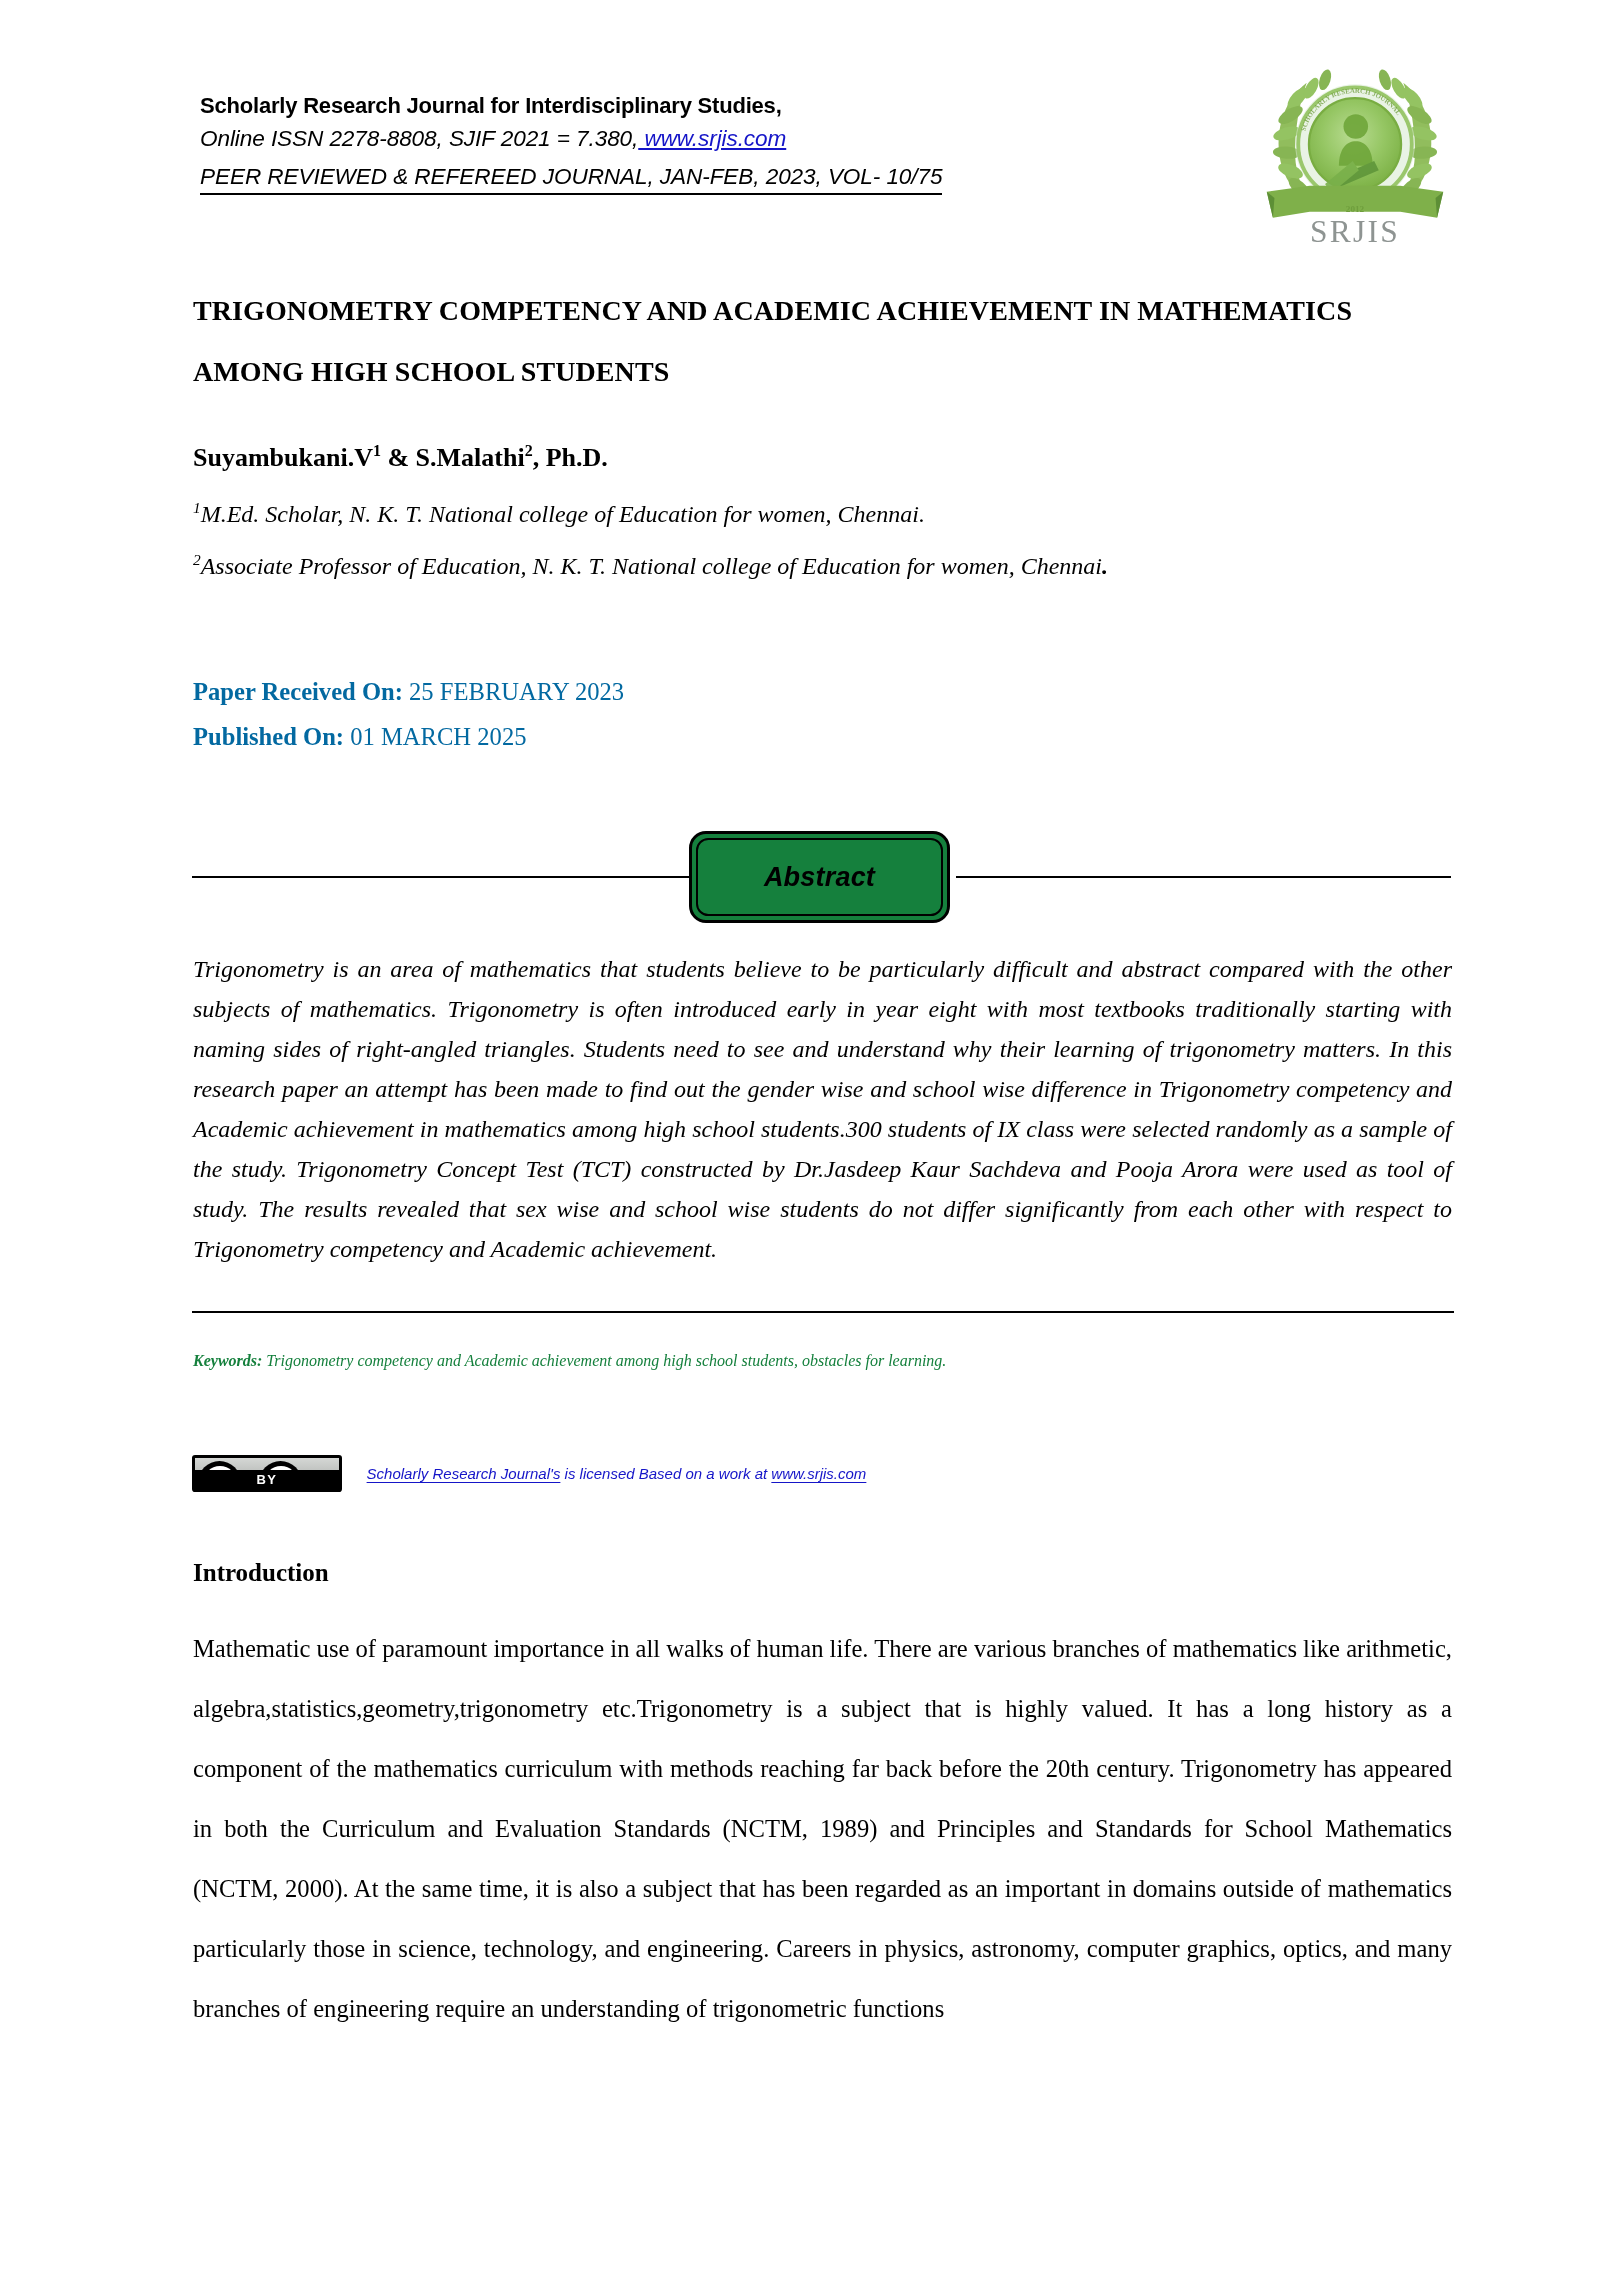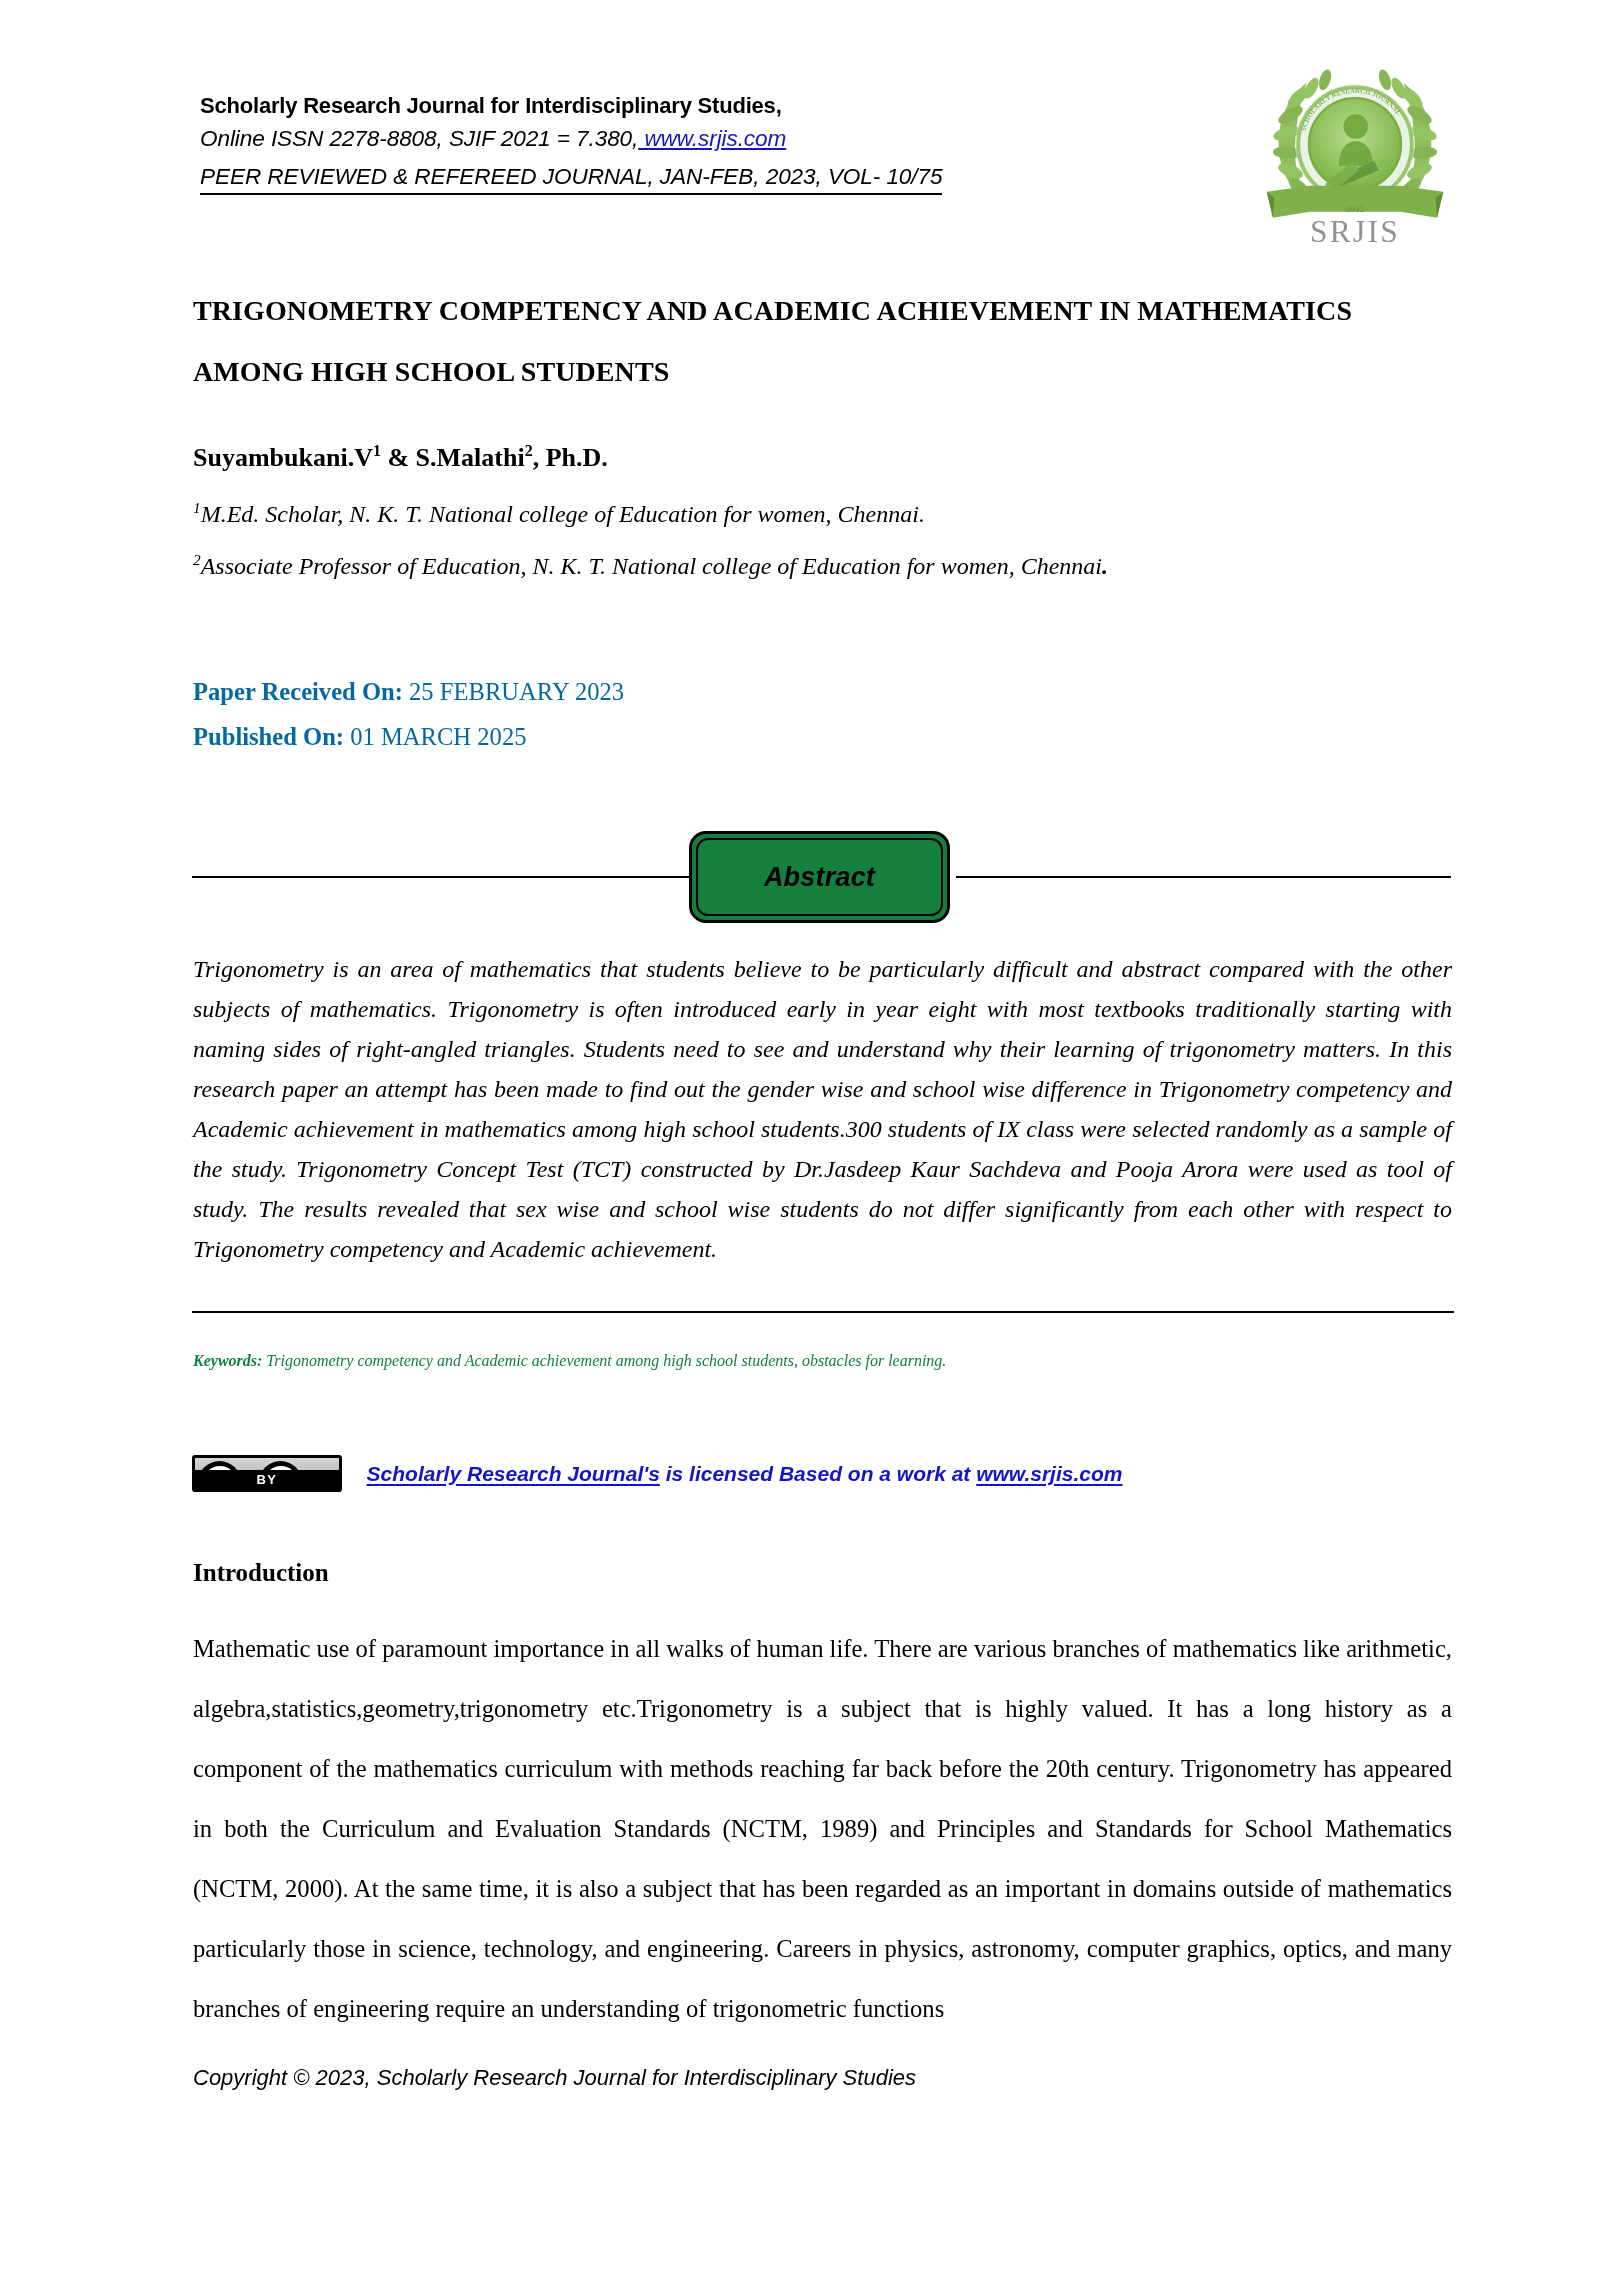--- a/index.html
+++ b/index.html
@@ -276,22 +276,22 @@
     font-weight: bold;
     font-size: 17.7px;
     color: #000;
     letter-spacing: -0.8px;
   }
   .person-glyph { display:block; }
   .license-text {
     margin-left: 24.6px;
     font-family: "Liberation Sans", sans-serif;
     font-style: italic;
-    font-weight: 700;
-    font-size: 21px;
+    font-weight: 400;
+    font-size: 15px;
     color: #1515c8;
     white-space: nowrap;
   }
   .license-text a, .license-text .u {
     color: #1515c8;
     text-decoration: underline;
     text-underline-offset: 3.1px;
   }
   .license-text .plain { text-decoration: none; }
 
@@ -454,16 +454,15 @@
         </div>
       </div>
       <div class="by-bar">BY</div>
     </div>
     <div class="license-text"><span class="u">Scholarly Research Journal's</span><span class="plain"> is licensed Based on a work at </span><span class="u">www.srjis.com</span></div>
   </div>
 
   <h2 class="sec-heading">Introduction</h2>
   <p class="body-text">Mathematic use of paramount importance in all walks of human life. There are various branches of mathematics like arithmetic,  algebra,statistics,geometry,trigonometry etc.Trigonometry is a subject that is highly valued. It has a long history as a component of the mathematics curriculum with methods reaching far back before the 20th century. Trigonometry has appeared in both the Curriculum and Evaluation Standards (NCTM, 1989) and Principles and Standards for School Mathematics (NCTM, 2000). At the same time, it is also a subject that has been regarded as an important in domains outside of mathematics particularly those in science, technology, and engineering. Careers in physics, astronomy, computer graphics, optics, and many branches of engineering require an understanding of trigonometric functions</p>
 
-  <div class="footer">Copyright © 2023, Scholarly Research Journal for Interdisciplinary Studies</div>
 
 </div>
 
 
 </body></html>

